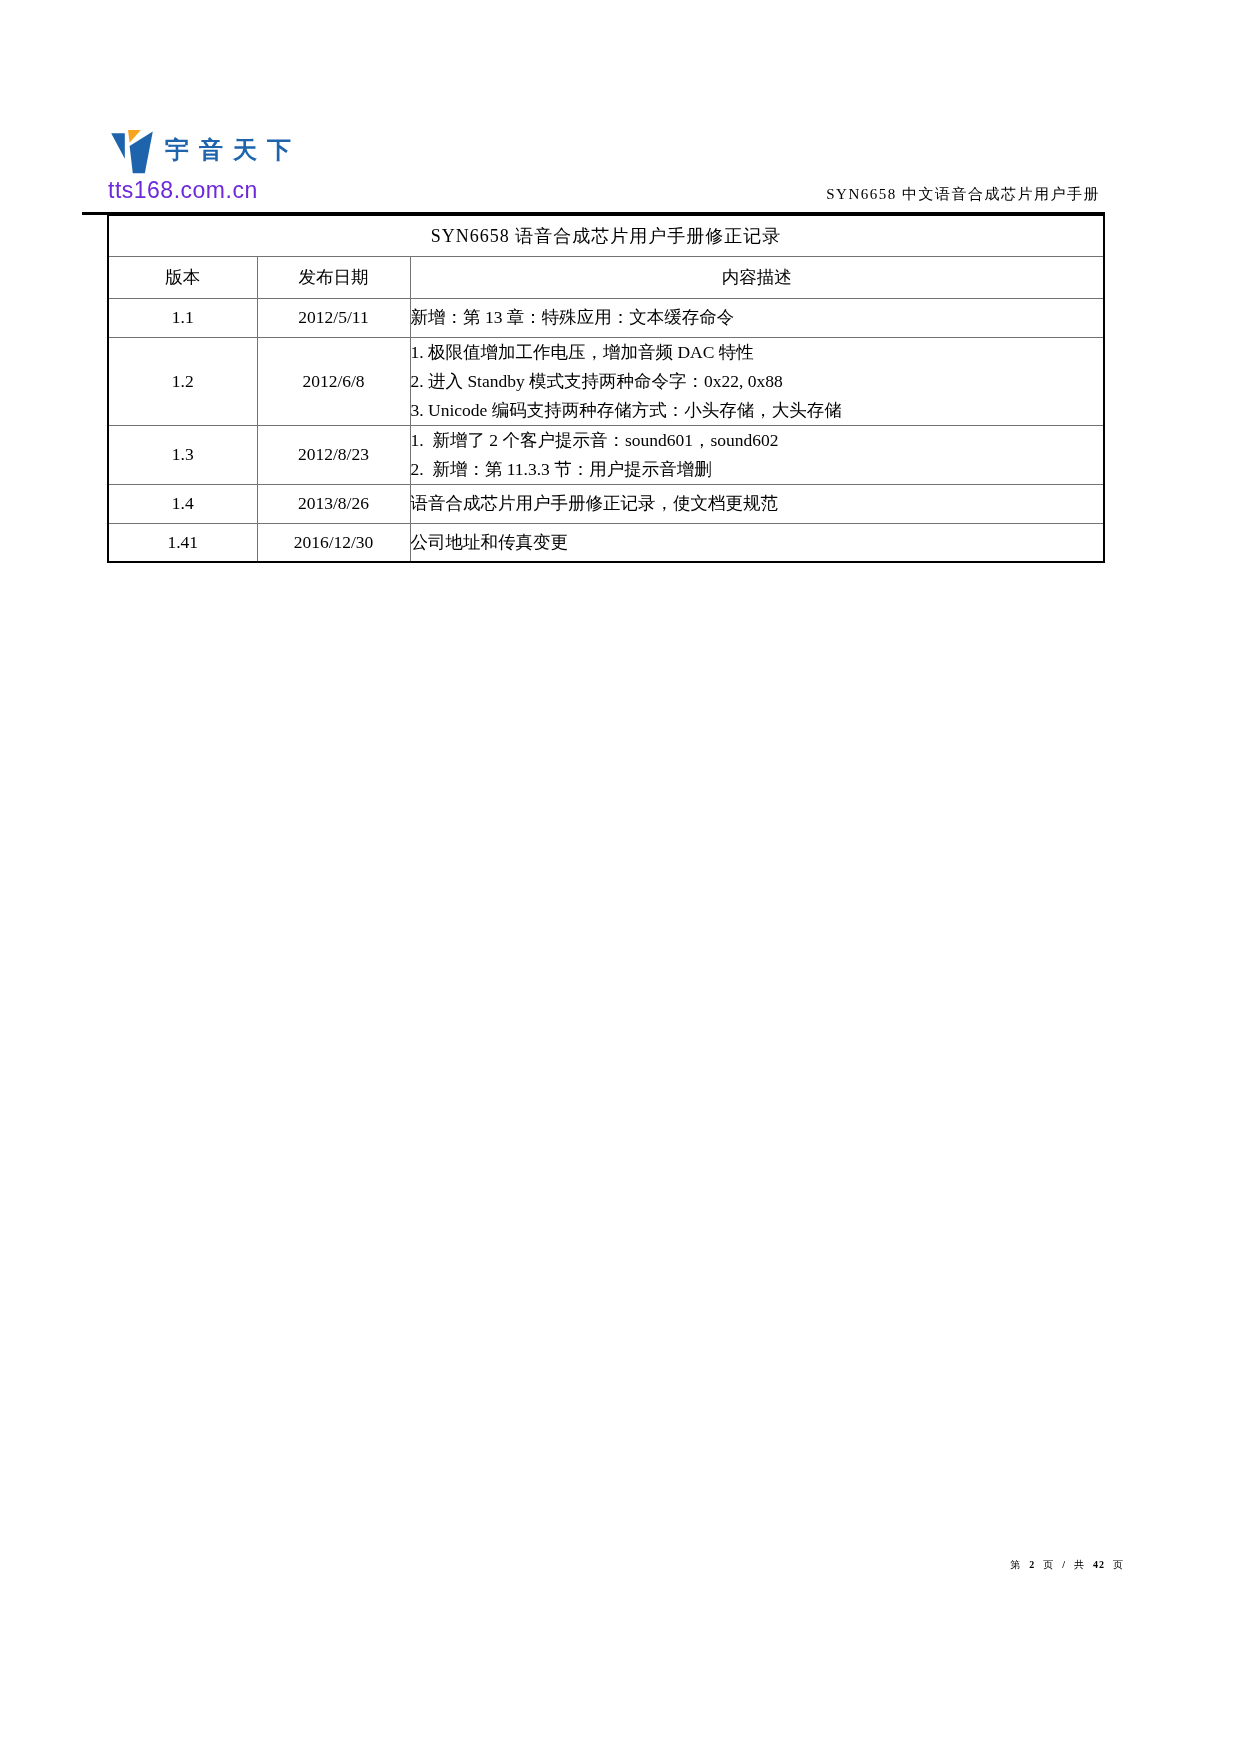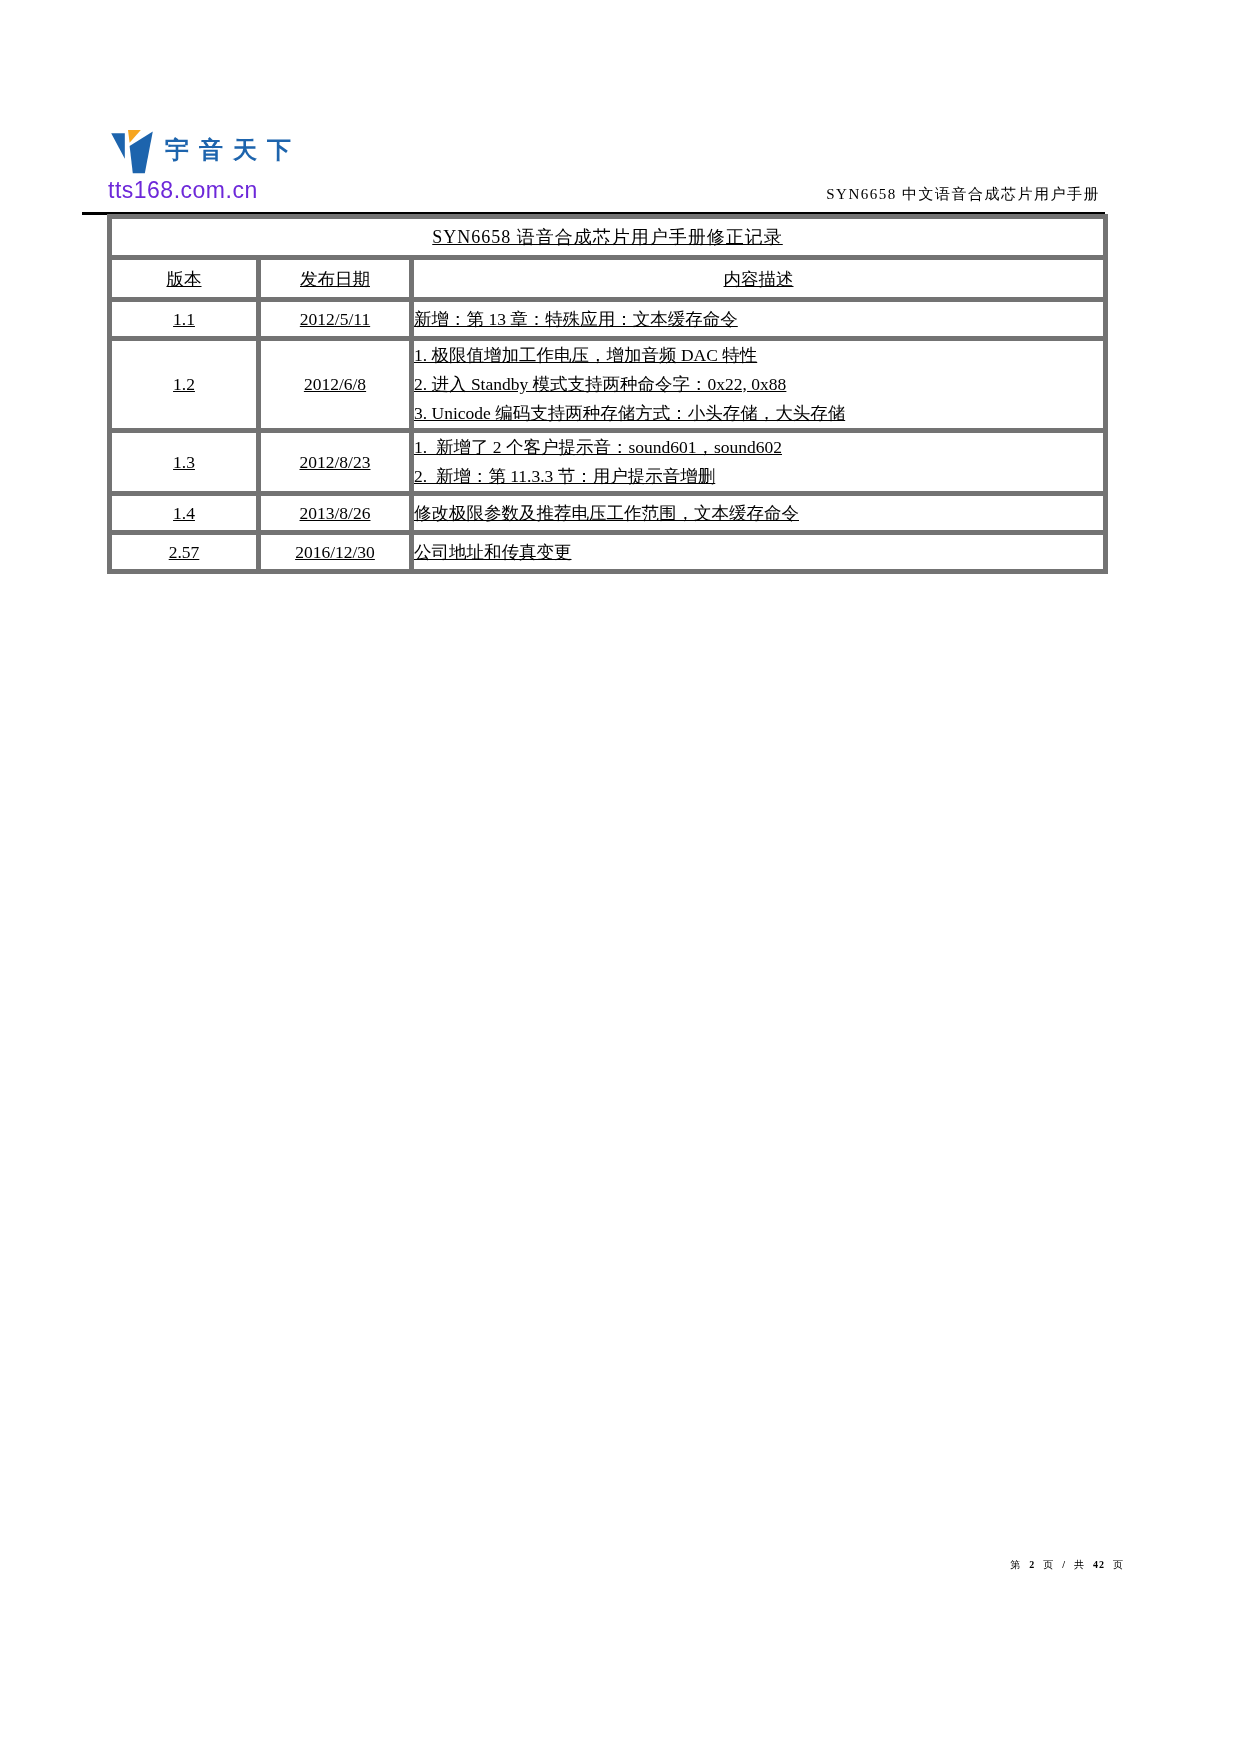--- a/index.html
+++ b/index.html
@@ -36,21 +36,21 @@
     width:1023px; height:3px; background:#000;
   }
 
   
   .rev-table {
     position:absolute; left:107px; top:214px;
     width:996px; border-collapse:collapse; table-layout:fixed;
     border:2px solid #000;
     font-size:17.5px;
   }
-  .rev-table td { border:5px solid #737373; padding:0; vertical-align:middle;text-decoration:underline; }
+  .rev-table td { border:1px solid #737373; padding:0; vertical-align:middle; }
   .title-cell { height:41px; text-align:center; font-size:18px; letter-spacing:1px; }
   .head-cell  { height:42px; text-align:center; }
   .cell-ver   { height:39px; text-align:center; }
   .cell-date  { text-align:center; }
   .cell-desc  { text-align:left; padding:4px 6px 4px 12px; }
   .desc-line  { line-height:29px; white-space:pre-wrap; }
 
   
   .page-footer {
     position:absolute; top:1558px; left:0; width:1128px;
@@ -115,25 +115,25 @@
         <td class="cell-date">2012/8/23</td>
         <td class="cell-desc">
           <div class="desc-line">1.  新增了 2 个客户提示音：sound601，sound602</div>
           <div class="desc-line">2.  新增：第 11.3.3 节：用户提示音增删</div>
         </td>
       </tr>
       <tr>
         <td class="cell-ver">1.4</td>
         <td class="cell-date">2013/8/26</td>
         <td class="cell-desc">
-          <div class="desc-line">修改极限参数及推荐电压工作范围，文本缓存命令</div>
+          <div class="desc-line">语音合成芯片用户手册修正记录，使文档更规范</div>
         </td>
       </tr>
       <tr>
-        <td class="cell-ver">2.57</td>
+        <td class="cell-ver">1.41</td>
         <td class="cell-date">2016/12/30</td>
         <td class="cell-desc">
           <div class="desc-line">公司地址和传真变更</div>
         </td>
       </tr>
     </tbody>
 </table>
 
 <div class="page-footer">
   <span>第</span><span class="num">2</span><span>页</span><span class="slash">/</span><span>共</span><span class="num">42</span><span>页</span>

